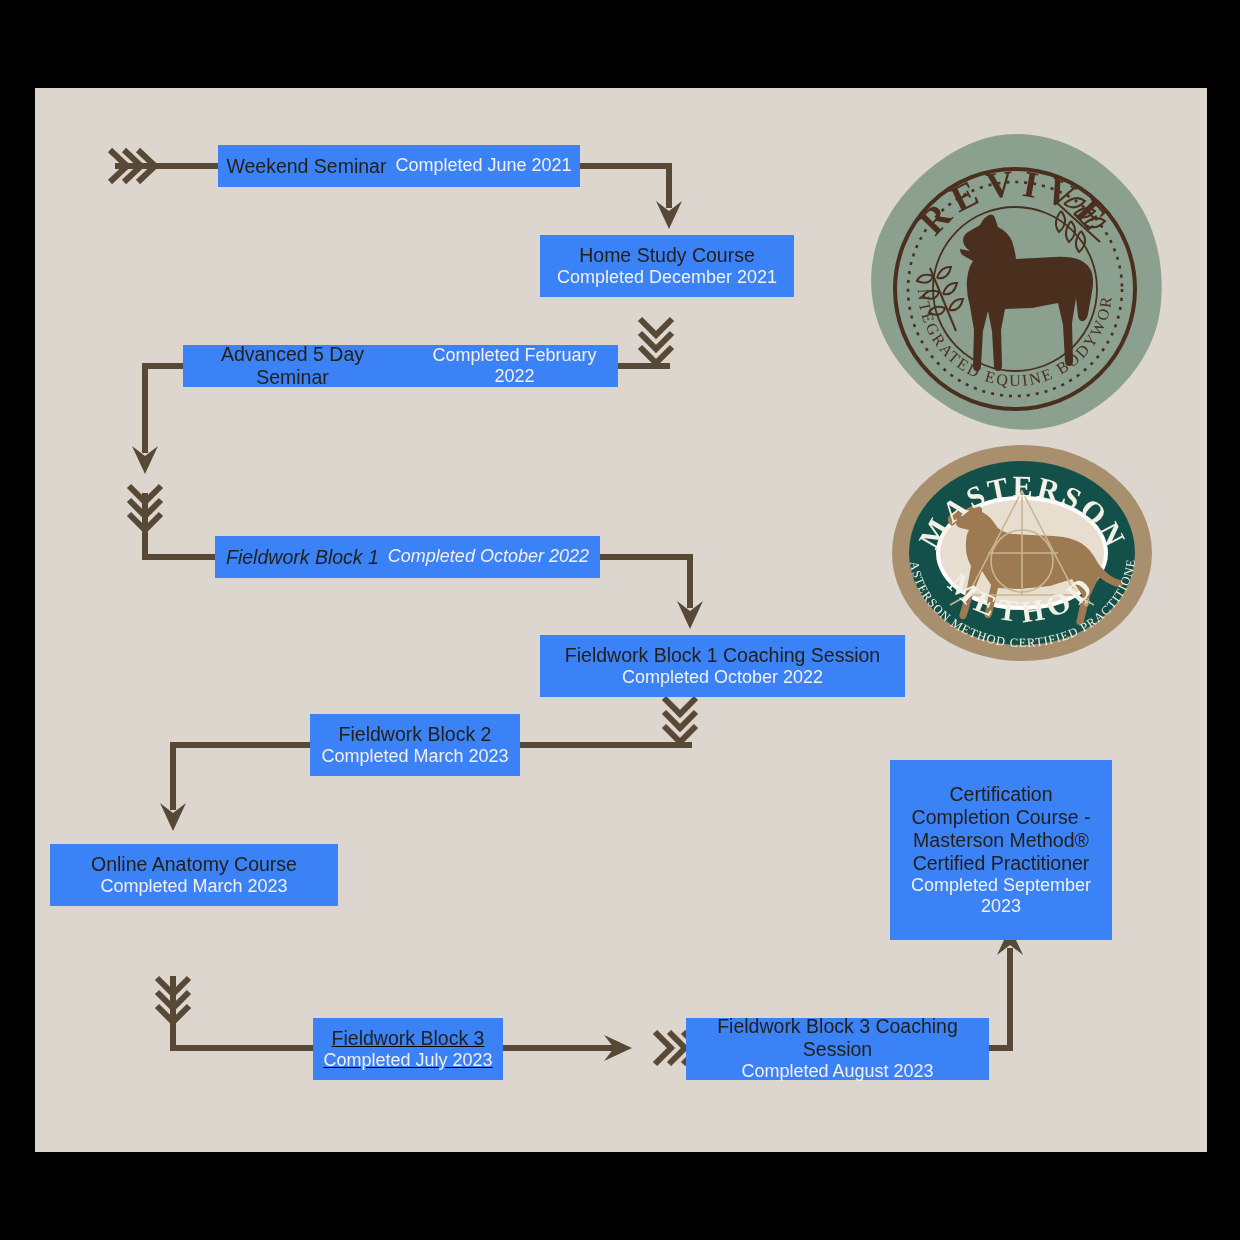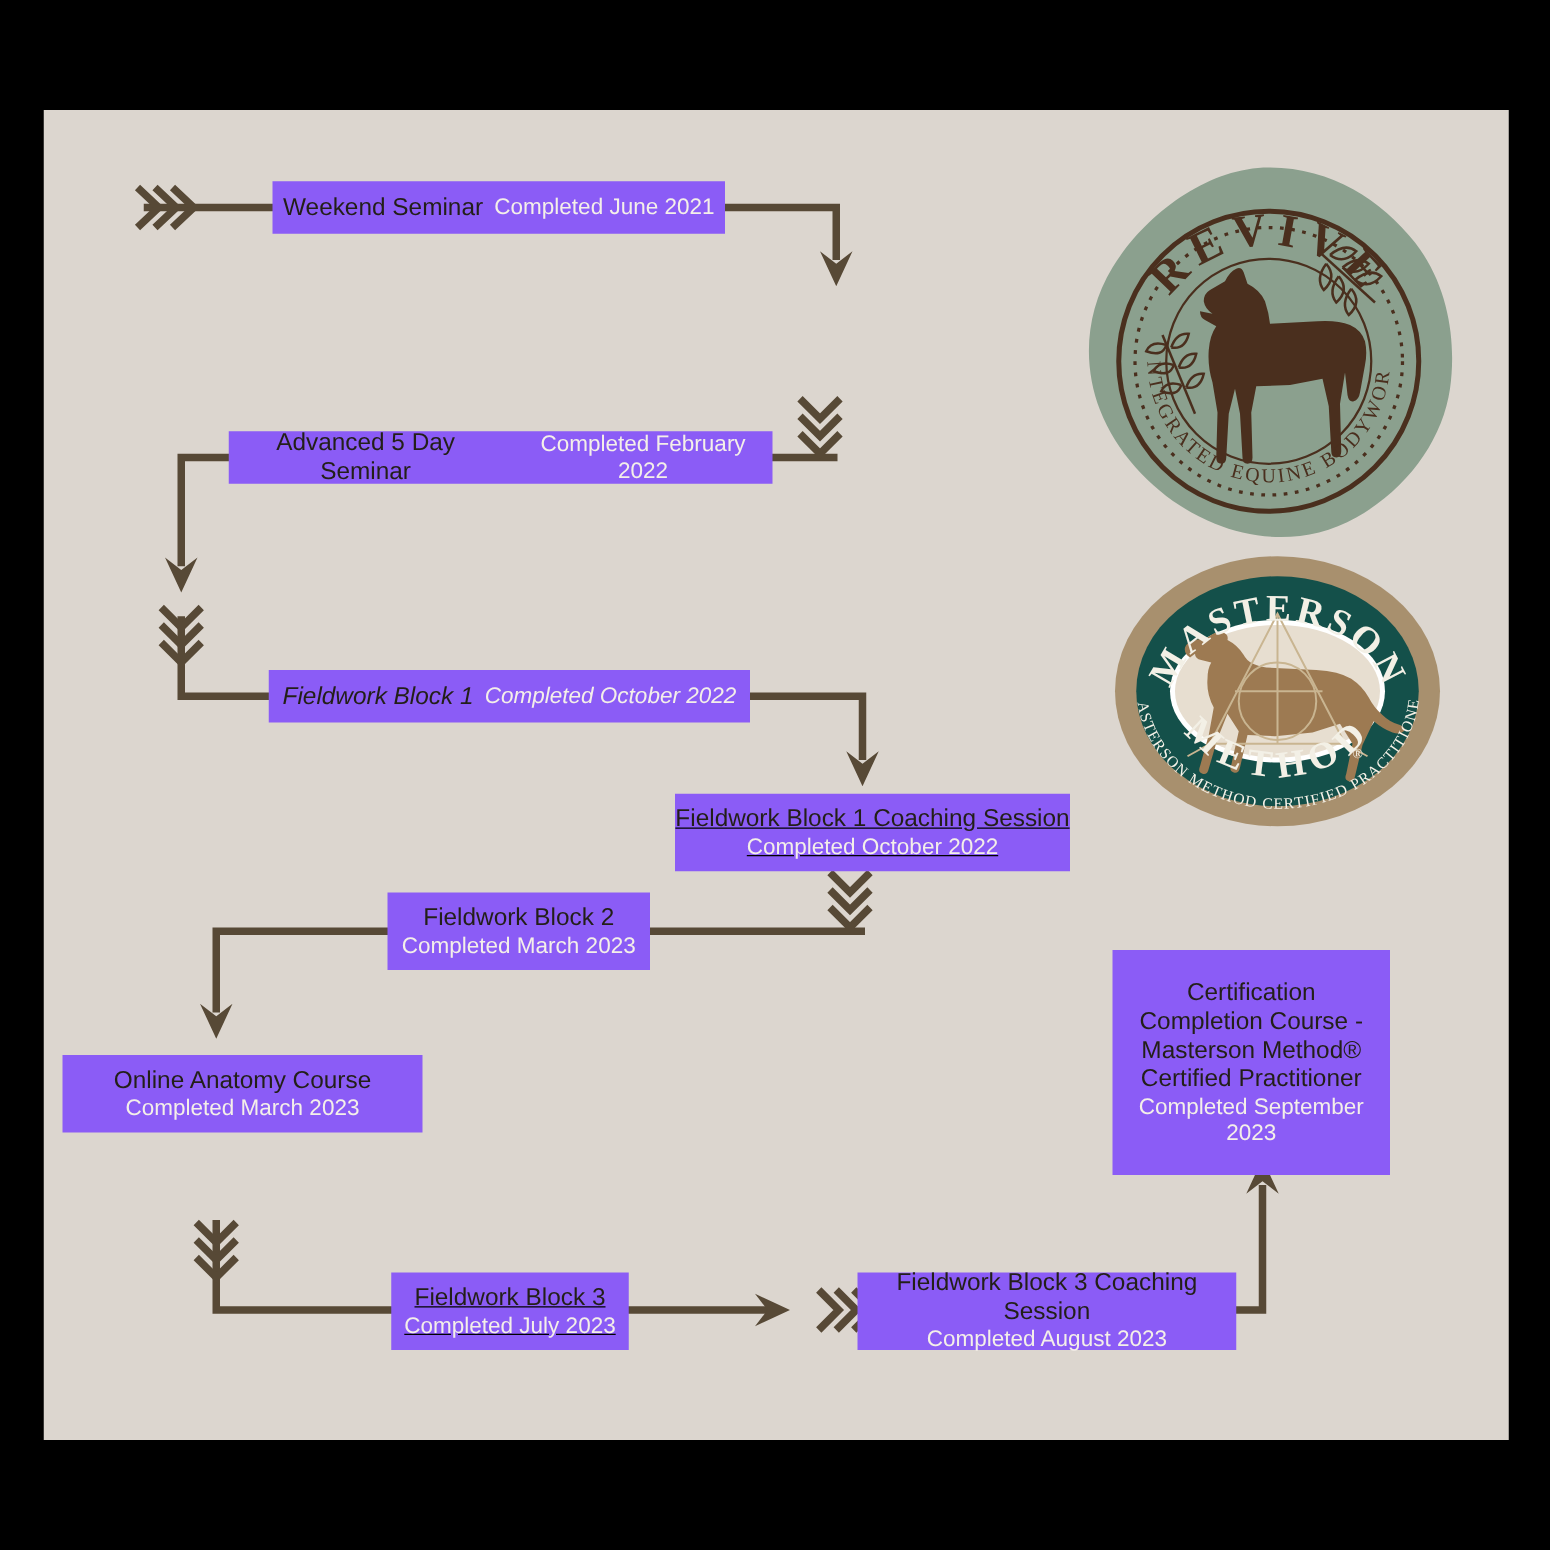--- a/index.html
+++ b/index.html
@@ -4,21 +4,21 @@
 <style>
   html,body{margin:0;padding:0;background:#000;}
   body{width:1240px;height:1240px;overflow:hidden;
        font-family:"Liberation Sans", sans-serif;}
   #stage{position:relative;width:1240px;height:1240px;background:#000;}
   #canvas{position:absolute;left:35px;top:88px;width:1172px;height:1064px;
           background:#dcd6cf;}
   .layer{position:absolute;left:0;top:0;width:1172px;height:1064px;}
   svg.layer{overflow:visible;}
 
-  .node{position:absolute;background:#8b5cf6;box-sizing:border-box;
+  .node{position:absolute;background:#3b82f6;box-sizing:border-box;
         display:flex;flex-direction:column;align-items:center;justify-content:center;
         text-align:center;line-height:1.18;z-index:5;}
   .node .ttl{color:#231f18;font-size:19.5px;}
   .node .dt{color:#f4efe9;font-size:18px;}
   .node.inline{flex-direction:row;justify-content:center;gap:9px;}
 
   .logo{position:absolute;z-index:6;}
 </style>
 </head>
 <body>
@@ -98,32 +98,36 @@
           <path d="M28 -16 L44 0 L28 16"></path>
         </g>
       </g>
     </svg>
 
     <div class="node inline" style="left:183px;top:57px;width:362px;height:42px;">
       <span class="ttl">Weekend Seminar</span>
       <span class="dt">Completed June 2021</span>
     </div>
 
+    <div class="node" style="left:505px;top:147px;width:254px;height:62px;">
+      <span class="ttl">Home Study Course</span>
+      <span class="dt">Completed December 2021</span>
+    </div>
 
     <div class="node inline" style="left:148px;top:257px;width:435px;height:42px;">
       <span class="ttl">Advanced 5 Day Seminar</span>
       <span class="dt">Completed February 2022</span>
     </div>
 
     <div class="node inline" style="left:180px;top:448px;width:385px;height:42px;font-style:italic;">
       <span class="ttl">Fieldwork Block 1</span>
       <span class="dt">Completed October 2022</span>
     </div>
 
-    <div class="node" style="left:505px;top:547px;width:316px;height:62px;text-decoration:underline;">
+    <div class="node" style="left:505px;top:547px;width:365px;height:62px;">
       <span class="ttl">Fieldwork Block 1 Coaching Session</span>
       <span class="dt">Completed October 2022</span>
     </div>
 
     <div class="node" style="left:275px;top:626px;width:210px;height:62px;">
       <span class="ttl">Fieldwork Block 2</span>
       <span class="dt">Completed March 2023</span>
     </div>
 
     <div class="node" style="left:15px;top:756px;width:288px;height:62px;">

